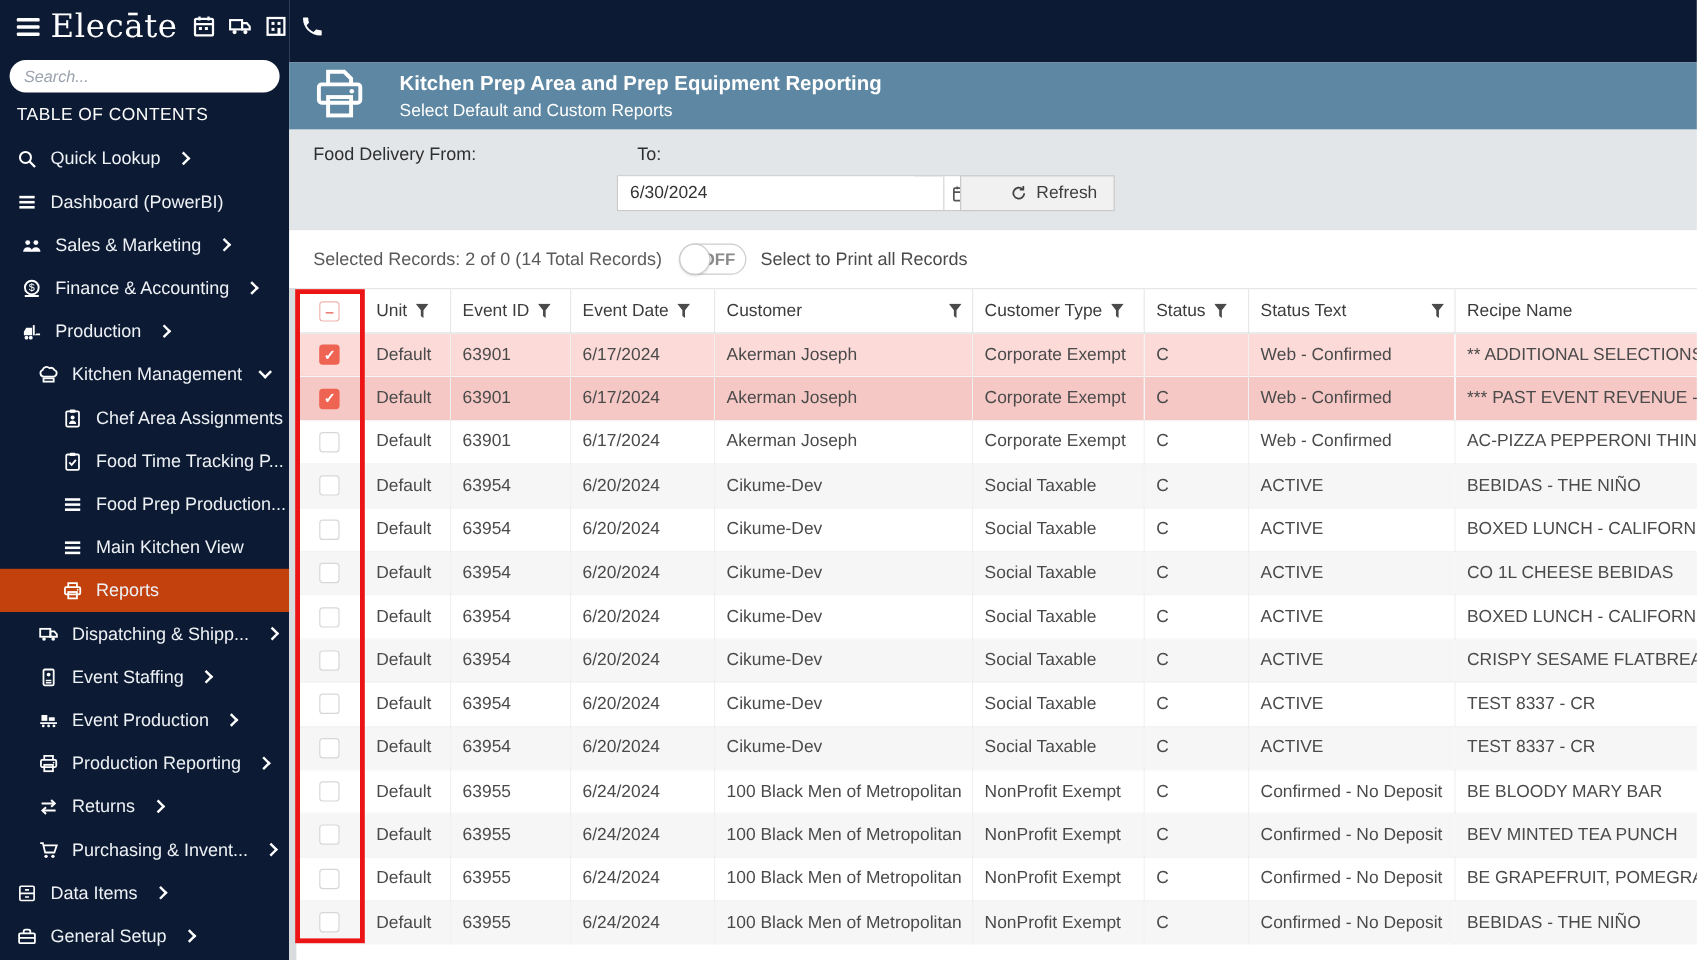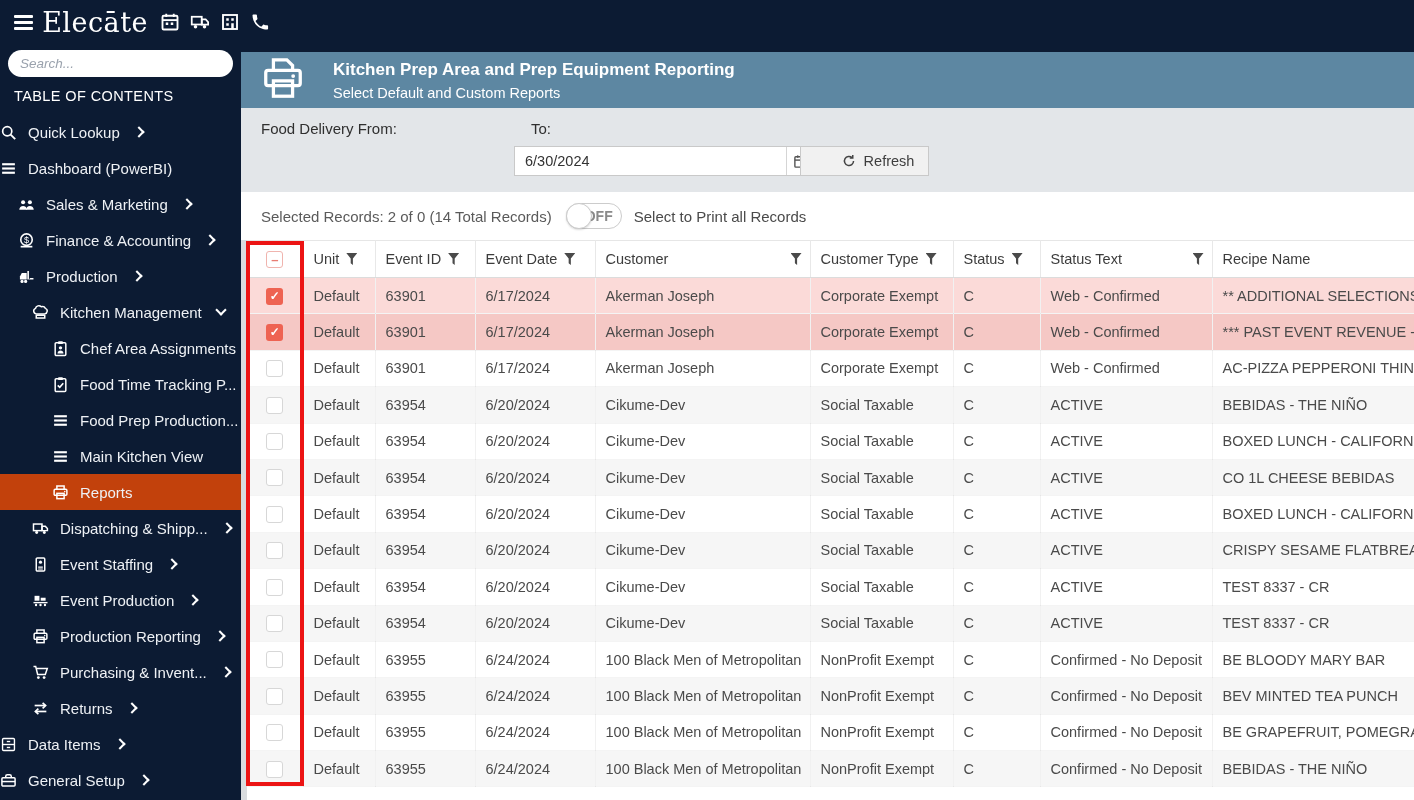--- a/index.html
+++ b/index.html
@@ -19,21 +19,21 @@
   .search-wrap { position:absolute; left:8px; top:50px; width:225px; }
   .search-wrap input { width:100%; height:27px; border:none; border-radius:14px; padding:0 12px;
      font-size:13.5px; font-style:italic; color:#333; outline:none; }
   .search-wrap input::placeholder { color:#9aa2ad; font-style:italic; }
   .toc-heading { position:absolute; left:14px; top:88px; color:#fff; font-size:14.5px; letter-spacing:.4px; }
 
   .nav { position:absolute; left:0; top:114px; width:241px; }
   .nav-item { height:36px; display:flex; align-items:center; gap:11px; color:#eef1f5; font-size:15px; cursor:pointer; white-space:nowrap; }
   .nav-item .icon { width:17px; height:17px; flex:0 0 17px; display:inline-flex; }
   .nav-item .icon svg { width:17px; height:17px; }
-  .nav-item.lvl0 { padding-left:0; }
+  .nav-item.lvl0 { padding-left:14px; }
   .nav-item.lvl1 { padding-left:18px; }
   .nav-item.lvl2 { padding-left:32px; }
   .nav-item.lvl3 { padding-left:52px; }
   .nav-item.active { background:#c2410c; }
   .chev { width:8px; height:8px; border-right:2px solid #fff; border-top:2px solid #fff; display:inline-block; margin-left:4px; }
   .chev.right { transform:rotate(45deg); }
   .chev.down { transform:rotate(135deg); margin-top:-4px; }
 
   
   .banner { position:absolute; left:241px; top:52px; width:1173px; height:56px; background:#5d87a2;
@@ -265,39 +265,39 @@
             <rect x="2" y="5" width="12" height="5.6" rx="1"></rect>
             <rect x="4.6" y="8.8" width="6.8" height="5"></rect>
             <circle cx="12" cy="7" r=".7" fill="#fff" stroke="none"></circle>
           </svg>
         </span>
         <span>Production Reporting</span>
         <span class="chev right"></span>
       </div>
       <div class="nav-item lvl2">
         <span class="icon">
-          <svg viewBox="0 0 16 16">
-            <path d="M1.4 2.4h2.1l1.8 7.4h7.2l1.9-5.6H4.3" fill="none" stroke="#fff" stroke-width="1.4"></path>
-            <circle cx="6" cy="12.8" r="1.3" fill="#fff"></circle>
-            <circle cx="11.4" cy="12.8" r="1.3" fill="#fff"></circle>
-          </svg>
-        </span>
-        <span>Purchasing &amp; Invent...</span>
-        <span class="chev right"></span>
-      </div>
-      <div class="nav-item lvl2">
-        <span class="icon">
           <svg viewBox="0 0 16 16" fill="none" stroke="#fff" stroke-width="1.6">
             <path d="M2.5 5.2h10"></path>
             <path d="M10 2.6l2.8 2.6L10 7.8"></path>
             <path d="M13.5 10.8h-10"></path>
             <path d="M6 8.2L3.2 10.8 6 13.4"></path>
           </svg>
         </span>
         <span>Returns</span>
+        <span class="chev right"></span>
+      </div>
+      <div class="nav-item lvl2">
+        <span class="icon">
+          <svg viewBox="0 0 16 16">
+            <path d="M1.4 2.4h2.1l1.8 7.4h7.2l1.9-5.6H4.3" fill="none" stroke="#fff" stroke-width="1.4"></path>
+            <circle cx="6" cy="12.8" r="1.3" fill="#fff"></circle>
+            <circle cx="11.4" cy="12.8" r="1.3" fill="#fff"></circle>
+          </svg>
+        </span>
+        <span>Purchasing &amp; Invent...</span>
         <span class="chev right"></span>
       </div>
       <div class="nav-item lvl0">
         <span class="icon">
           <svg viewBox="0 0 16 16" fill="none" stroke="#fff" stroke-width="1.3">
             <rect x="2.4" y="2.4" width="11.2" height="11.2" rx="1"></rect>
             <line x1="2.4" y1="8" x2="13.6" y2="8"></line>
             <line x1="6.4" y1="5.2" x2="9.6" y2="5.2"></line>
             <line x1="6.4" y1="10.8" x2="9.6" y2="10.8"></line>
           </svg>

